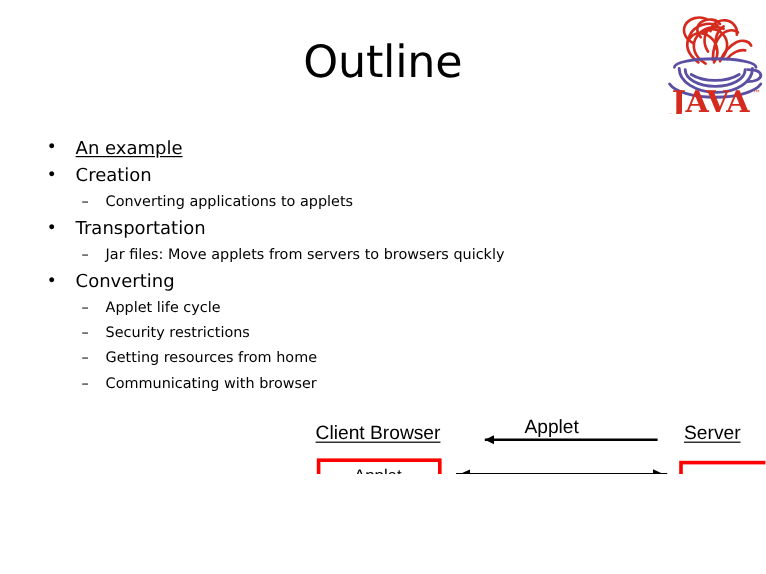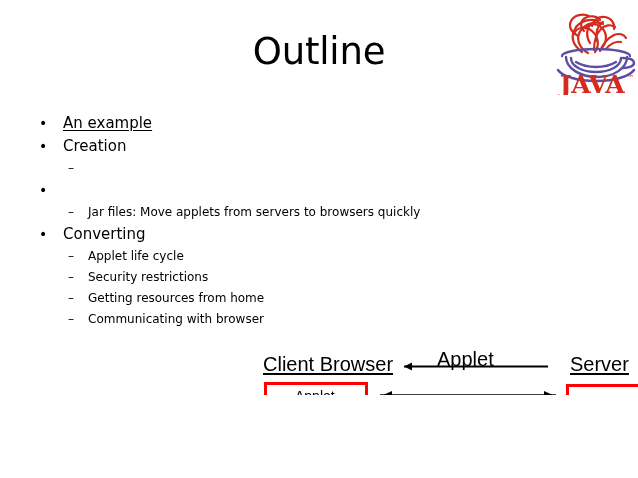--- a/index.html
+++ b/index.html
@@ -100,21 +100,21 @@
     position: absolute;
     left: 0;
     top: 0;
     width: 638px;
     height: 478px;
     pointer-events: none;
   }
   .diag-label {
     position: absolute;
     font-family: "Liberation Sans", sans-serif;
-    font-size: 20px;
+    font-size: 16px;
     font-weight: 400;
     color: #000000;
     white-space: nowrap;
   }
   .diag-label.underline {
     text-decoration: underline;
     text-underline-offset: 2px;
   }
   .red-box {
     position: absolute;
@@ -175,22 +175,22 @@
       <g fill="#d52b1e">
         <text x="44" y="93" font-family="DejaVu Serif, serif" font-size="25" font-weight="700" text-anchor="middle" letter-spacing="-0.5">JAVA</text>
         <text x="79" y="80" font-family="DejaVu Sans, sans-serif" font-size="7">™</text>
       </g>
     </svg>
   </div>
 
   <div id="bullet-list">
       <div class="bullet-row lvl1"><span class="marker">•</span><span class="u-line">An example</span></div>
       <div class="bullet-row lvl1"><span class="marker">•</span><span>Creation</span></div>
-      <div class="bullet-row lvl2"><span class="marker">–</span></div>
-      <div class="bullet-row lvl1"><span class="marker">•</span></div>
+      <div class="bullet-row lvl2"><span class="marker">–</span><span>Converting applications to applets</span></div>
+      <div class="bullet-row lvl1"><span class="marker">•</span><span>Transportation</span></div>
       <div class="bullet-row lvl2"><span class="marker">–</span><span>Jar files: Move applets from servers to browsers quickly</span></div>
       <div class="bullet-row lvl1"><span class="marker">•</span><span>Converting</span></div>
       <div class="bullet-row lvl2"><span class="marker">–</span><span>Applet life cycle</span></div>
       <div class="bullet-row lvl2"><span class="marker">–</span><span>Security restrictions</span></div>
       <div class="bullet-row lvl2"><span class="marker">–</span><span>Getting resources from home</span></div>
       <div class="bullet-row lvl2"><span class="marker">–</span><span>Communicating with browser</span></div>
     </div>
 
   <div id="diagram">
 

